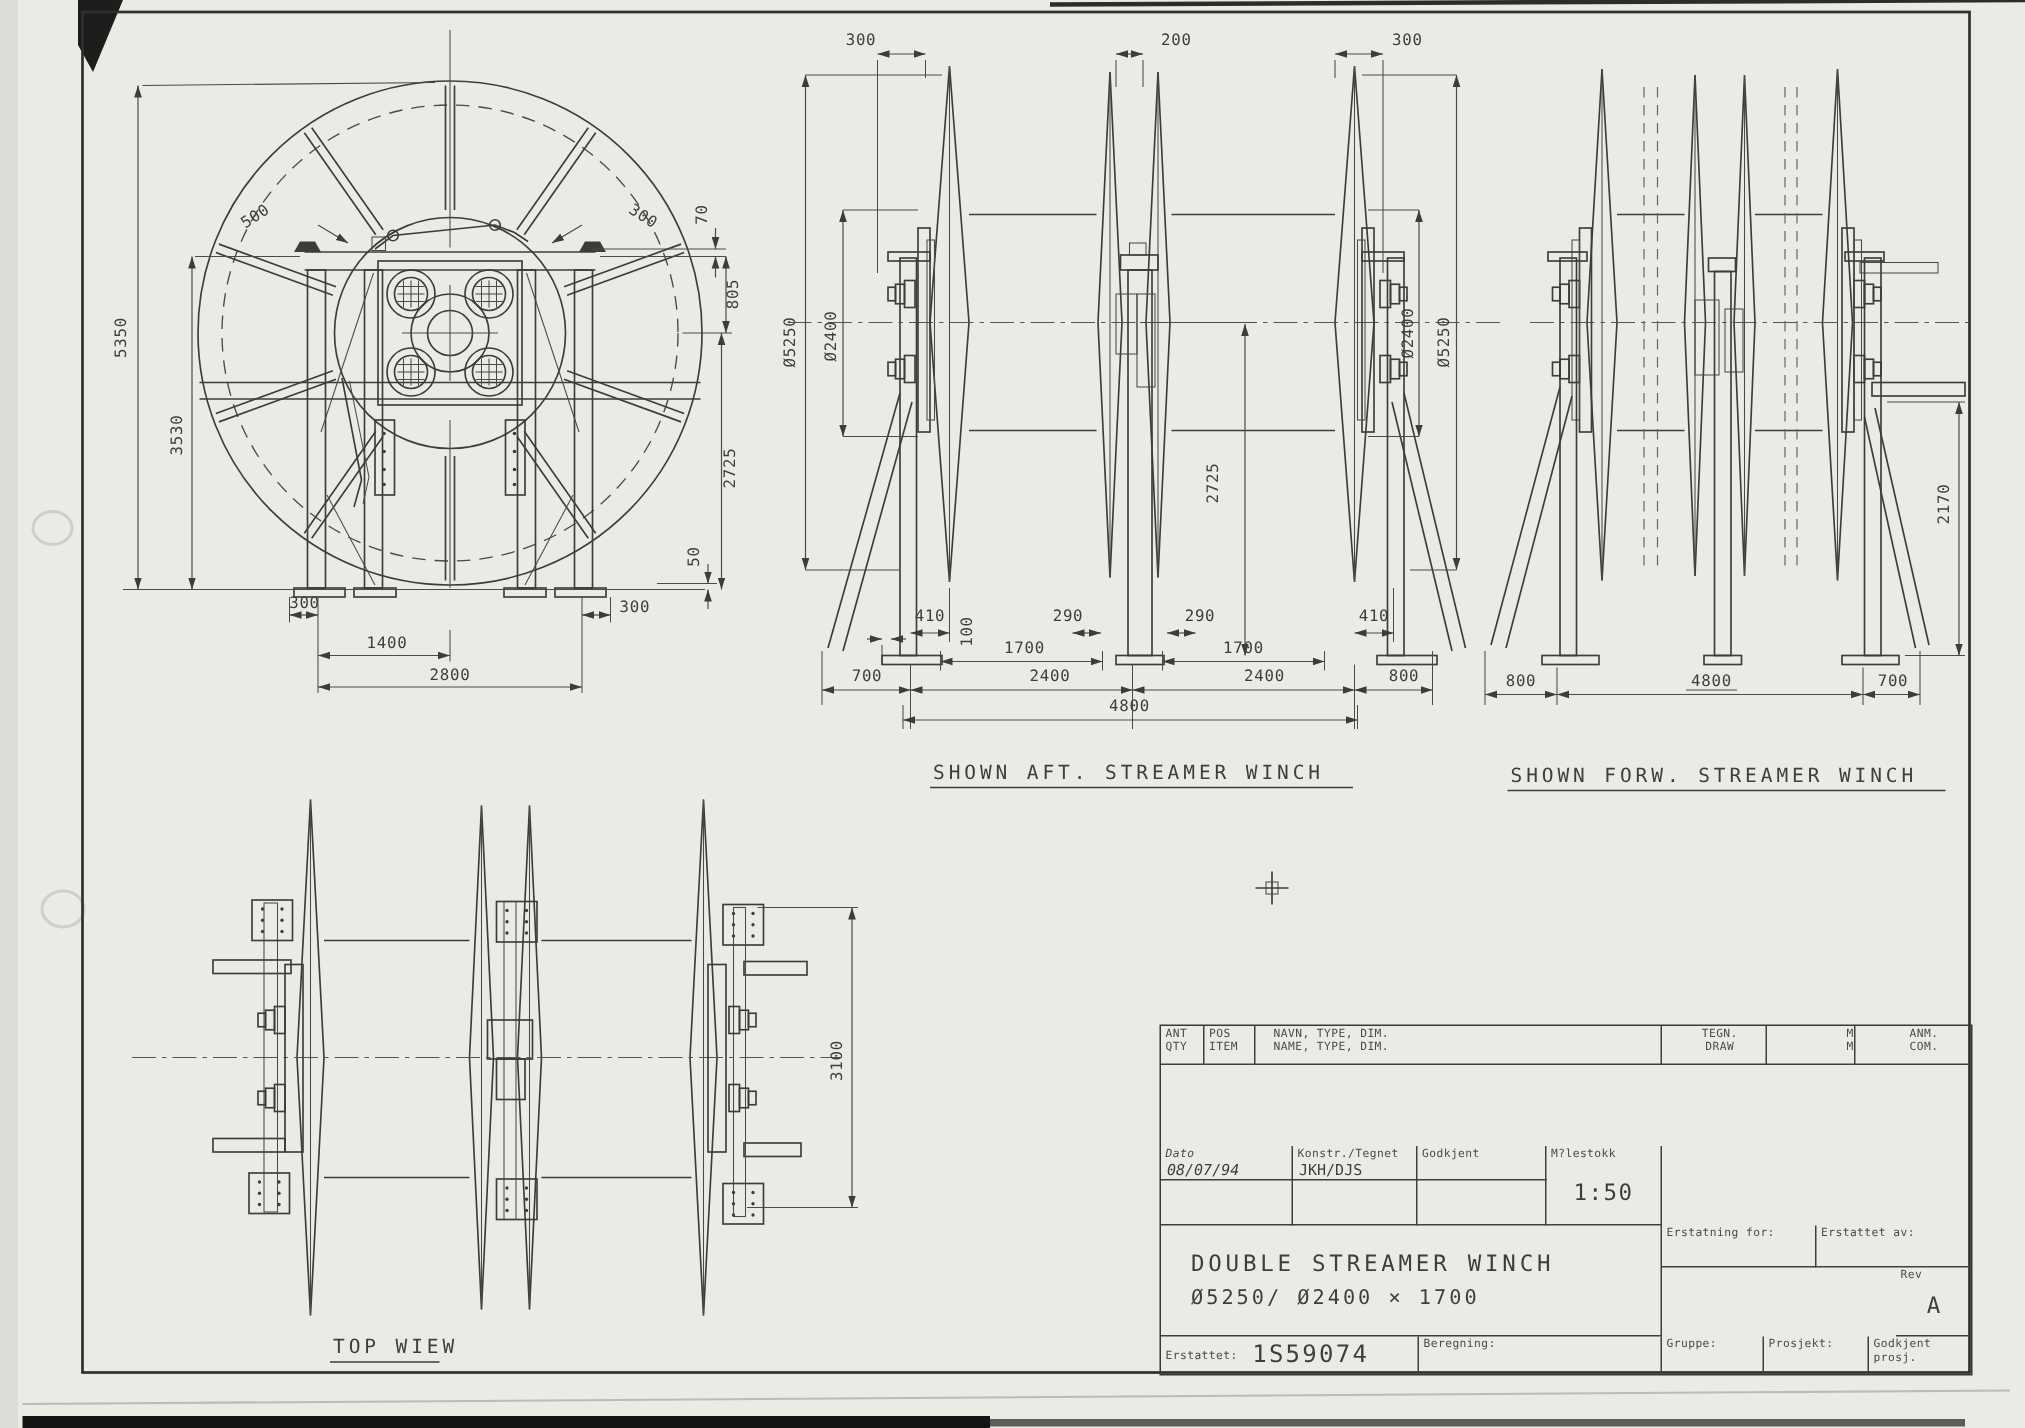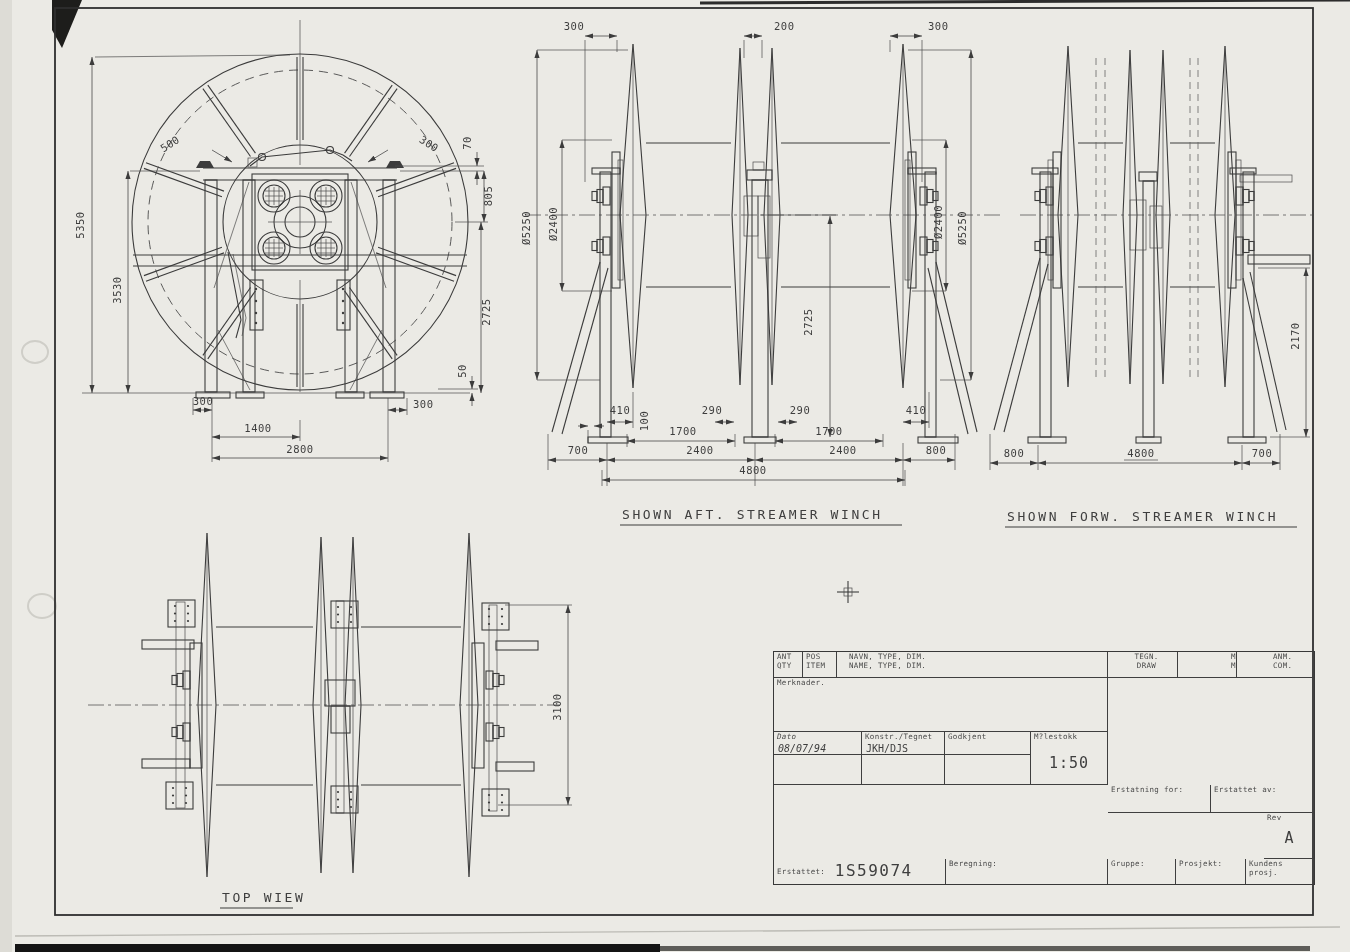--- a/index.html
+++ b/index.html
@@ -10,21 +10,21 @@
   .thk{stroke:#2f2f2f;stroke-width:1.8;fill:none;}
   .thin{stroke:#4a4a4a;stroke-width:0.7;fill:none;}
   .dim{stroke:#4a4a4a;stroke-width:0.8;fill:none;}
   .dash{stroke:#4a4a4a;stroke-width:0.9;fill:none;stroke-dasharray:9 6;}
   .dd{stroke:#555;stroke-width:0.8;fill:none;stroke-dasharray:16 4 3 4;}
   .ph{stroke:#666;stroke-width:0.8;fill:none;stroke-dasharray:7 5;}
   text{fill:#3e3e3e;}
   .dtxt{font-family:"DejaVu Sans Mono","Liberation Mono",monospace;font-size:10.5px;letter-spacing:0.5px;}
   .cap{font-family:"DejaVu Sans Mono","Liberation Mono",monospace;font-size:13px;letter-spacing:2.6px;}
   
-  #tb{position:absolute;left:773px;top:651px;width:540px;height:232px;border:1.6px solid #383838;
+  #tb{position:absolute;left:773px;top:683px;width:540px;height:232px;border:1.6px solid #383838;
       box-sizing:content-box;color:#3e3e3e;}
   .cell{position:absolute;border-right:1.3px solid #3f3f3f;border-bottom:1.3px solid #3f3f3f;
         box-sizing:border-box;overflow:hidden;}
   .cell.noR{border-right:none;} .cell.noB{border-bottom:none;}
   .lbl{font-size:7.5px;letter-spacing:0.3px;padding:1px 0 0 3px;line-height:8.5px;color:#4a4a4a;}
   .hline{position:absolute;height:0;border-top:1.2px solid #3f3f3f;}
   .big{font-size:15px;letter-spacing:2.5px;}
   #logomark{position:absolute;left:14px;top:14px;width:40px;height:64px;}
   .sq-o{display:inline-block;width:11px;height:14px;border:1.6px solid #333;margin-right:1px;vertical-align:-2px;}
 </style>
@@ -536,23 +536,20 @@
   <div class="cell" style="left:334px;top:0;width:70px;height:26px;">
     <div class="lbl" style="padding-left:8px;text-align:center;"><span>TEGN.</span><br><span>DRAW</span></div>
   </div>
   <div class="cell" style="left:404px;top:0;width:59px;height:26px;">
     <div class="lbl" style="padding-left:8px;margin-left:45px;"><span>MATER</span><br><span>MATER</span></div>
   </div>
   <div class="cell noR" style="left:463px;top:0;width:77px;height:26px;">
     <div class="lbl" style="padding-left:8px;margin-left:28px;"><span>ANM.</span><br><span>COM.</span></div>
   </div>
 
-  <div class="cell" style="left:0;top:26px;width:334px;height:54px;">
-    <div class="lbl">Merknader.</div>
-  </div>
 
   <div class="cell" style="left:0;top:80px;width:88px;height:53px;font-style:italic;">
     <div class="lbl">Dato</div>
     <div style="font-size:10px;padding:1px 0 0 4px;">08/07/94</div>
   </div>
   <div class="cell" style="left:88px;top:80px;width:83px;height:53px;">
     <div class="lbl">Konstr./Tegnet</div>
     <div style="font-size:10px;padding:1px 0 0 4px;">JKH/DJS</div>
   </div>
   <div class="cell" style="left:171px;top:80px;width:86px;height:53px;">
@@ -565,37 +562,41 @@
   <div class="hline" style="left:0;top:102px;width:257px;"></div>
 
 
   <div class="cell" style="left:334px;top:133px;width:103px;height:28px;">
     <div class="lbl">Erstatning for:</div>
   </div>
   <div class="cell noR" style="left:437px;top:133px;width:103px;height:28px;">
     <div class="lbl">Erstattet av:</div>
   </div>
 
+  <div class="cell" style="left:0;top:133px;width:334px;height:74px;">
+    <div class="big" style="padding:16px 0 0 20px;">DOUBLE STREAMER WINCH</div>
+    <div style="font-size:13.5px;letter-spacing:2px;padding:6px 0 0 20px;">Ø5250/ Ø2400 × 1700</div>
+  </div>
 
   <div class="cell noR" style="left:490px;top:161px;width:50px;height:46px;">
     <div class="lbl">Rev</div>
     <div style="font-size:15px;text-align:center;margin-top:6px;">A</div>
   </div>
 
   <div class="cell noB" style="left:0;top:207px;width:172px;height:25px;">
     <span class="lbl" style="display:inline-block;">Erstattet:</span>
     <span style="font-size:16px;letter-spacing:1.5px;vertical-align:-2px;">1S59074</span>
   </div>
   <div class="cell noB" style="left:172px;top:207px;width:162px;height:25px;">
     <div class="lbl">Beregning:</div>
   </div>
   <div class="cell noB" style="left:334px;top:207px;width:68px;height:25px;">
     <div class="lbl">Gruppe:</div>
   </div>
   <div class="cell noB" style="left:402px;top:207px;width:70px;height:25px;">
     <div class="lbl">Prosjekt:</div>
   </div>
   <div class="cell noB noR" style="left:472px;top:207px;width:68px;height:25px;">
-    <div class="lbl">Kundens prosj.</div>
+    <div class="lbl">Godkjent prosj.</div>
   </div>
 </div>
 
 </div>
 
 </body></html>

